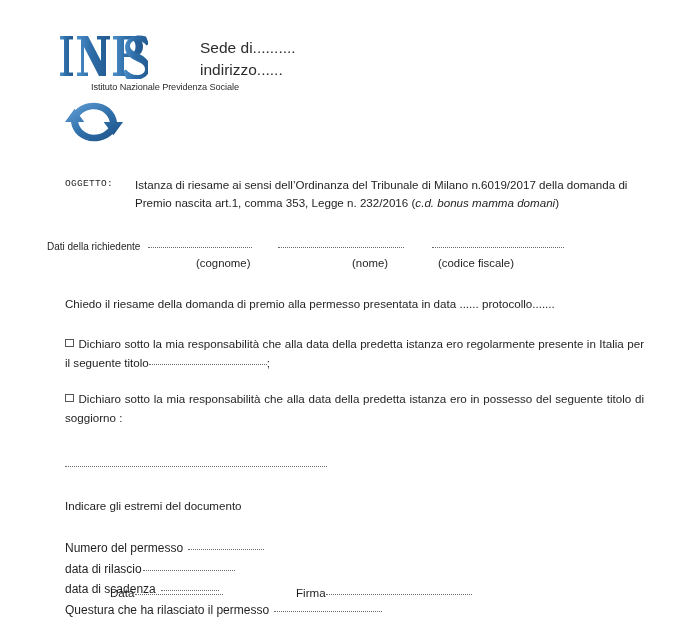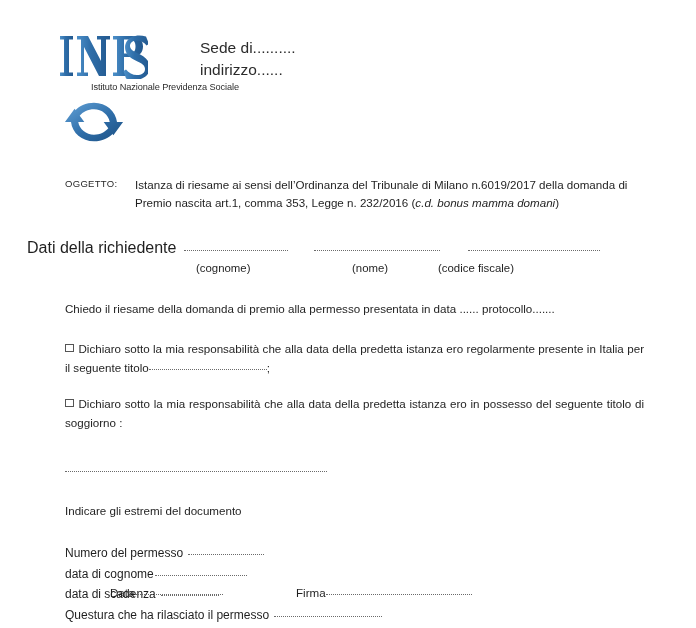--- a/index.html
+++ b/index.html
@@ -91,21 +91,21 @@
     align-items: flex-start;
     padding: 0 52px 0 65px;
   }
   .oggetto-label {
     flex: 0 0 auto;
     width: 70px;
     font-size: 9.5px;
     letter-spacing: 0.3px;
     color: #262626;
     padding-top: 1.5px;
-    font-family: Liberation Sans, sans-serif;
+    font-family: Liberation Mono, monospace;
   }
   .oggetto-text {
     flex: 1 1 auto;
     font-size: 11.6px;
     line-height: 1.58;
     color: #1f1f1f;
   }
   .oggetto-text .ital { font-style: italic; }
 
   .para {
@@ -115,22 +115,22 @@
     color: #1f1f1f;
   }
   .para.justify { text-align: justify; }
 
   .sp-18 { height: 18px; }
   .sp-22 { height: 22px; }
   .sp-26 { height: 26px; }
 
   
   .dati-row {
-    padding: 0 52px 0 27px;
-    font-size: 16px;
+    padding: 0 52px 0 47px;
+    font-size: 10px;
     color: #1f1f1f;
     white-space: nowrap;
   }
   .dati-label { }
   .field-dots {
     display: inline-block;
     border-bottom: 1px dotted #6a6a6a;
     vertical-align: 2px;
     height: 8px;
   }
@@ -314,21 +314,21 @@
 
     <div class="para">Indicare gli estremi del documento</div>
 
     <div class="sp-22"></div>
 
     <div class="doc-list">
       <div class="row">
         <span>Numero del permesso</span><span class="dl-a"></span>
       </div>
       <div class="row">
-        <span>data di cognome</span><span class="dl-b"></span>
+        <span>data di rilascio</span><span class="dl-b"></span>
       </div>
       <div class="row">
         <span>data di scadenza</span><span class="dl-c"></span>
       </div>
       <div class="row">
         <span>Questura che ha rilasciato il permesso</span><span class="dl-d"></span>
       </div>
     </div>
   </div>
 

